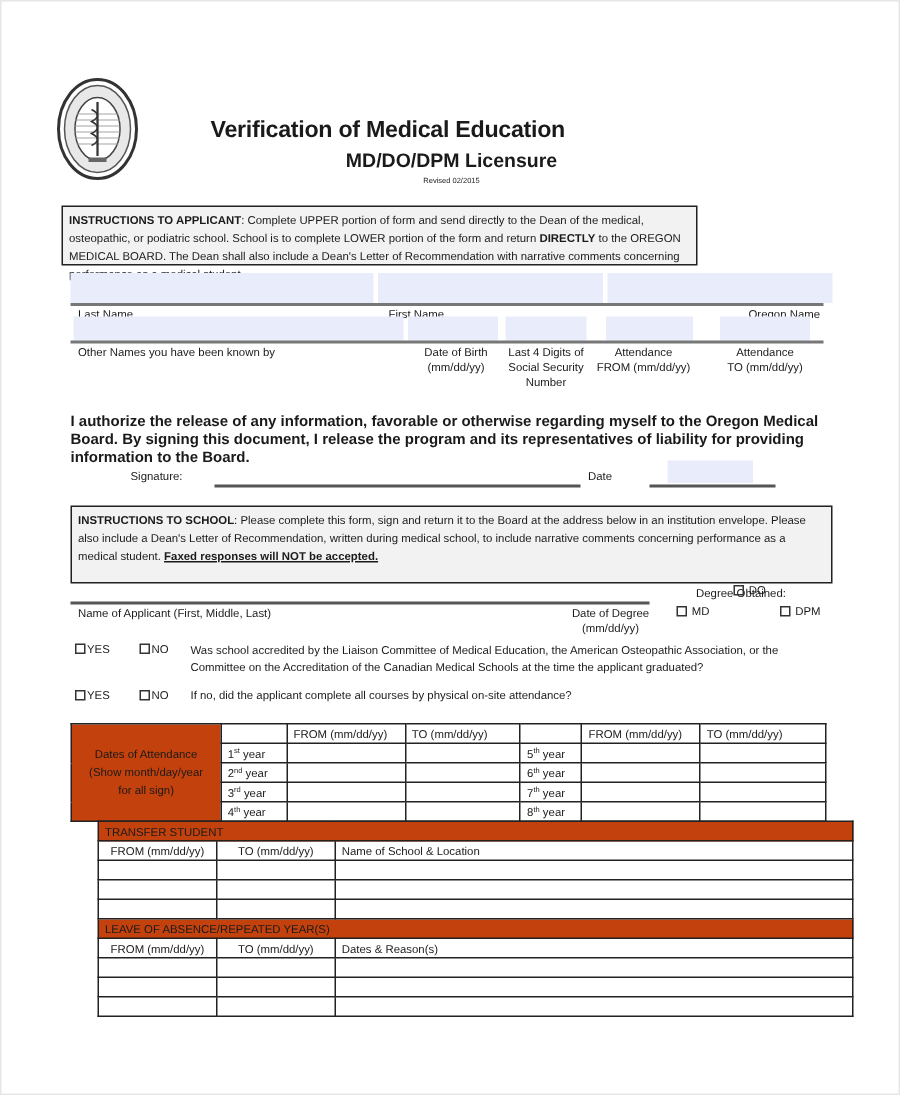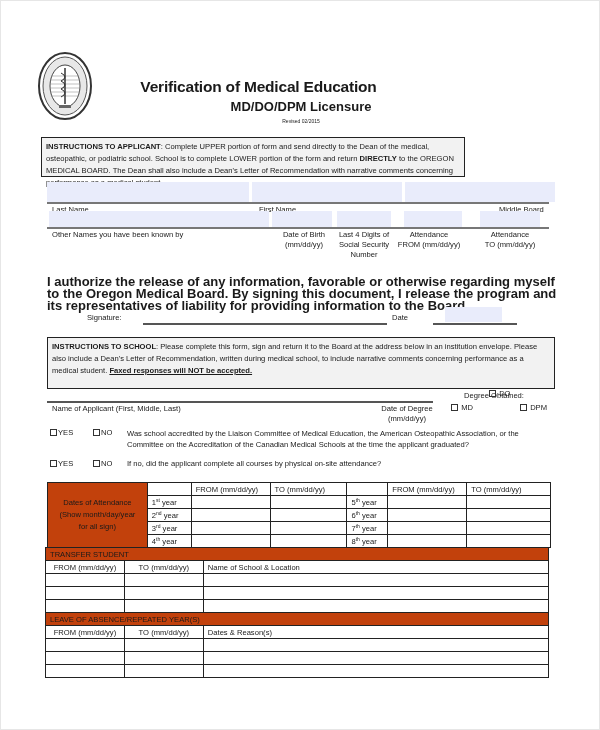--- a/index.html
+++ b/index.html
@@ -12,21 +12,21 @@
   .subtitle { left: 0; width: 600px; text-align: center; top: 98px; font-size: 13px; font-weight: bold; }
   .revised { left: 0; width: 600px; text-align: center; top: 117px; font-size: 5px; }
   .box { border: 1px solid #222; background: #f2f2f2; padding: 3px 4px; font-size: 7.6px; line-height: 12px; }
   .box b { font-weight: bold; }
   .fill { background: #e9ecfb; }
   .lbl { font-size: 7.6px; line-height: 10px; }
   .lbl-c { text-align: center; }
   .hrule { height: 2px; background: #777; }
   .thin { height: 1px; background: #333; }
   .cb { display: inline-block; width: 7px; height: 7px; border: 1px solid #333; vertical-align: -1px; margin-right: 1px; }
-  .auth { font-size: 13px; font-weight: bold; line-height: 12px; }
+  .auth { font-size: 10px; font-weight: bold; line-height: 12px; }
   table.grid { border-collapse: collapse; position: absolute; font-size: 7.6px; }
   table.grid td { border: 1px solid #222; height: 13px; padding: 0 4px; vertical-align: middle; }
   .gray { background: #c2410c; }
   sup { font-size: 5px; vertical-align: 3px; }
   .u { text-decoration: underline; font-weight: bold; }
 </style>
 </head>
 <body>
 
 <div class="page">
@@ -57,21 +57,21 @@
   <div class="abs box" style="left:40px; top:136px; width:424px; height:40px;">
     <b>INSTRUCTIONS TO APPLICANT</b><span>: Complete UPPER portion of form and send directly to the Dean of the medical, osteopathic, or podiatric school. School is to complete LOWER portion of the form and return </span><b>DIRECTLY</b><span> to the OREGON MEDICAL BOARD. The Dean shall also include a Dean's Letter of Recommendation with narrative comments concerning performance as a medical student.</span>
   </div>
 
   <div class="abs fill" style="left:46px; top:181px; width:202px; height:20px;"></div>
   <div class="abs fill" style="left:251px; top:181px; width:150px; height:20px;"></div>
   <div class="abs fill" style="left:404px; top:181px; width:150px; height:20px;"></div>
   <div class="abs hrule" style="left:46px; top:201px; width:502px;"></div>
   <div class="abs lbl" style="left:51px; top:204px;">Last Name</div>
   <div class="abs lbl" style="left:258px; top:204px;">First Name</div>
-  <div class="abs lbl" style="left:498px; top:204px;">Middle Board</div>
+  <div class="abs lbl" style="left:498px; top:204px;">Oregon Name</div>
 
   <div class="abs fill" style="left:48px; top:210px; width:220px; height:16px;"></div>
   <div class="abs fill" style="left:271px; top:210px; width:60px; height:16px;"></div>
   <div class="abs fill" style="left:336px; top:210px; width:54px; height:16px;"></div>
   <div class="abs fill" style="left:403px; top:210px; width:58px; height:16px;"></div>
   <div class="abs fill" style="left:479px; top:210px; width:60px; height:16px;"></div>
   <div class="abs hrule" style="left:46px; top:226px; width:502px;"></div>
 
   <div class="abs lbl" style="left:51px; top:229px;">Other Names you have been known by</div>
   <div class="abs lbl lbl-c" style="left:270px; top:229px; width:66px;">
@@ -174,21 +174,21 @@
       <td><span>4</span><sup>th</sup><span> year</span></td>
       <td></td>
           <td></td>
       <td><span>8</span><sup>th</sup><span> year</span></td>
       <td></td>
           <td></td>
     </tr>
   </tbody>
     </table>
 
-  <table class="grid" style="left:44px; top:546px; width:504px;">
+  <table class="grid" style="left:64px; top:546px; width:504px;">
     <colgroup>
         <col style="width:79px">
         <col style="width:79px">
         <col style="width:346px">
       </colgroup>
     <tbody>
         <tr>
           <td class="gray" colspan="3">TRANSFER STUDENT</td>
         </tr>
     <tr>

